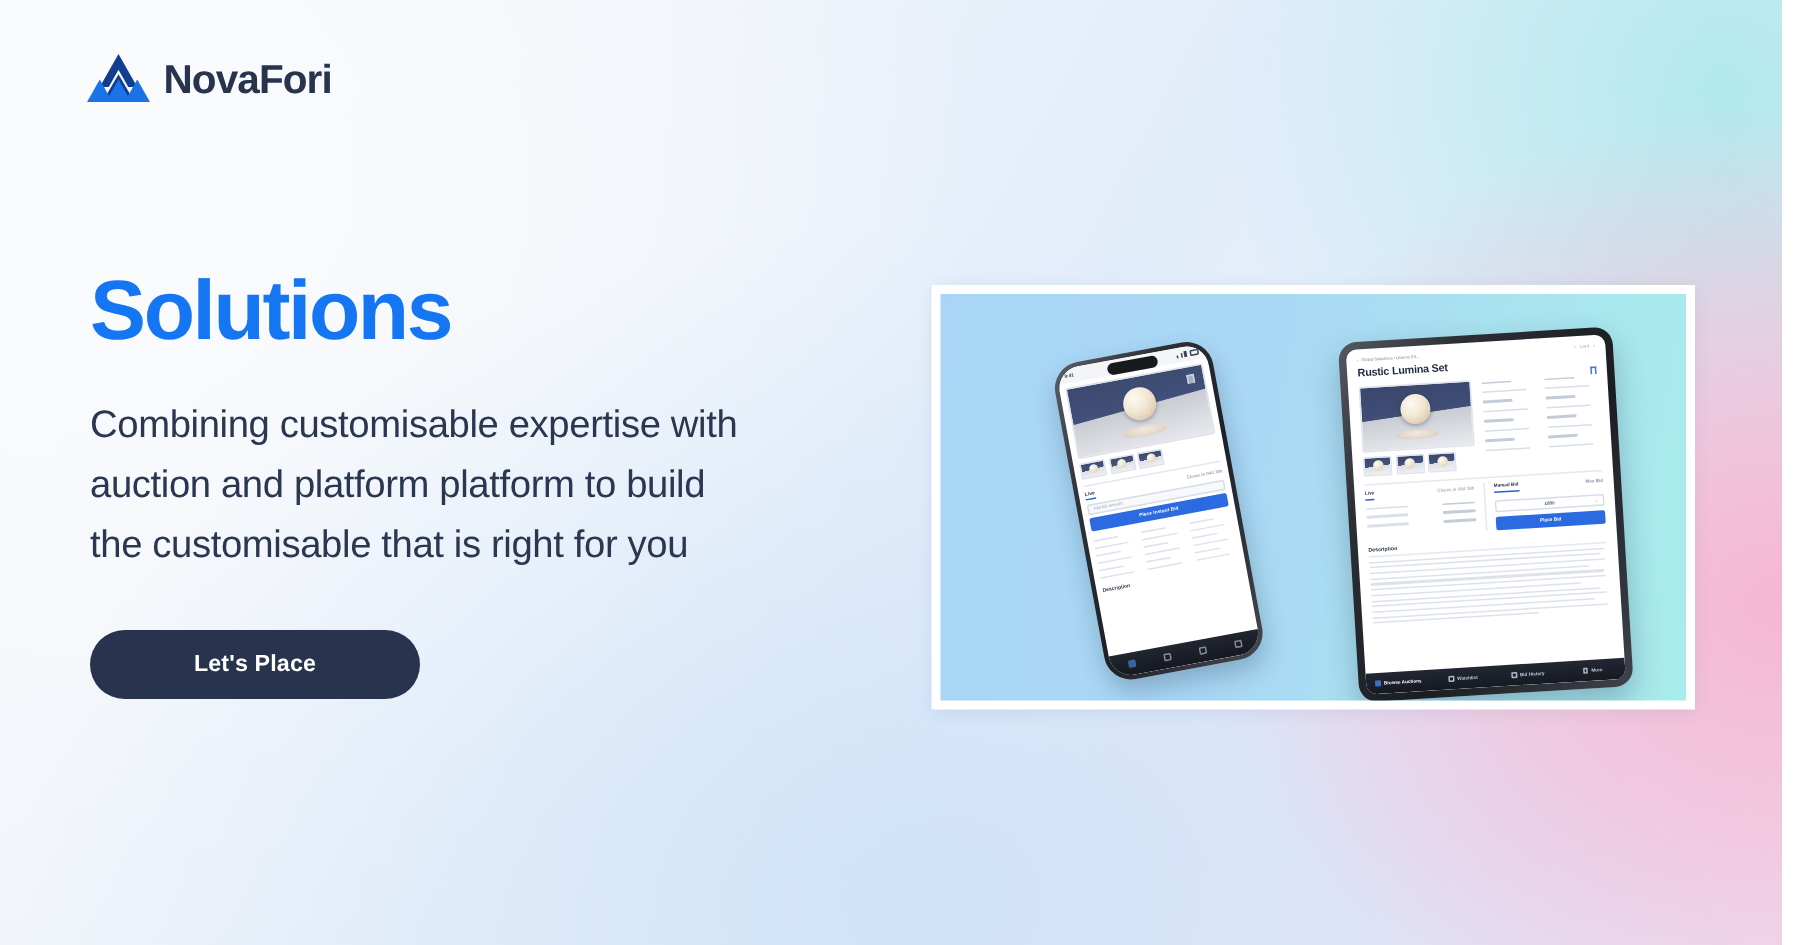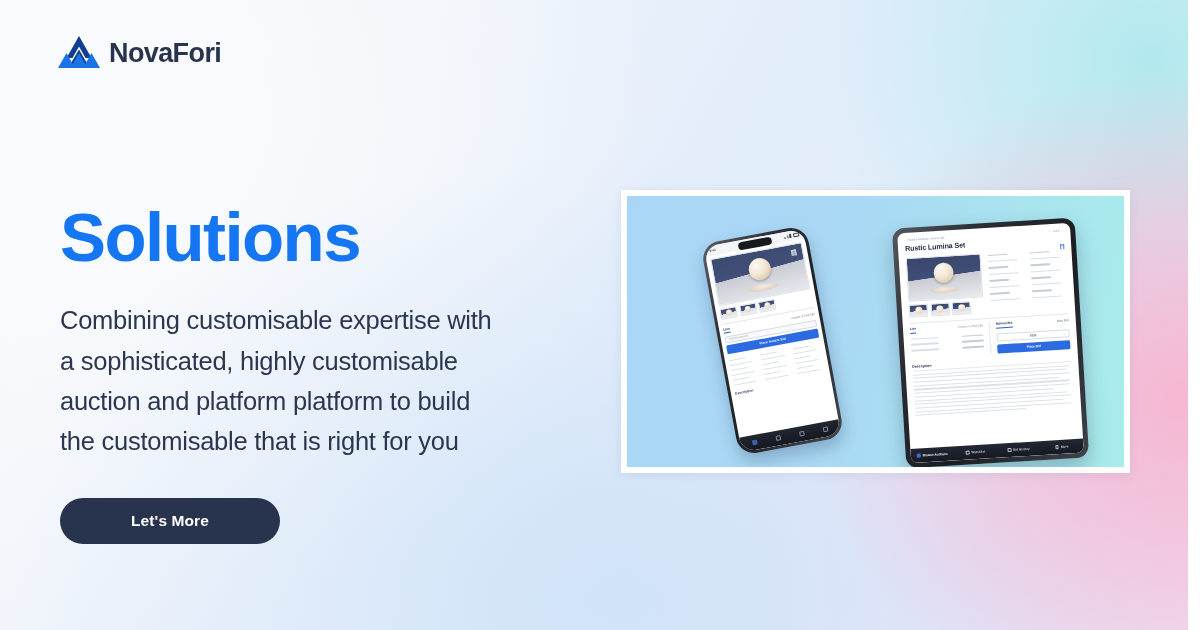--- a/index.html
+++ b/index.html
@@ -32,22 +32,22 @@
   .logo-mark { width:42px; height:34px; display:block; }
   .logo-text {
     font-size:27px; font-weight:bold; letter-spacing:-0.6px;
     color:#28334e; line-height:1; white-space:nowrap;
   }
 
   
   .copy { position:absolute; left:60px; top:178px; width:560px; }
 
   .headline {
-    font-size:69px; font-weight:bold; letter-spacing:-1.6px;
-    color:#1476f2; line-height:1.05;margin-top:24px;
+    font-size:56px; font-weight:bold; letter-spacing:-1.6px;
+    color:#1476f2; line-height:1.05;
   }
 
   .subcopy {
     margin-top:26px;
     font-size:25.5px; font-weight:400; line-height:1.58;
     color:#2b3750; letter-spacing:-0.25px;
   }
   .subcopy .ln { display:block; white-space:nowrap; }
 
   .cta {
@@ -312,26 +312,25 @@
       </svg>
     </span>
     <span class="logo-text">NovaFori</span>
   </div>
 
   <div class="copy">
     <h1 class="headline">Solutions</h1>
 
     <div class="subcopy">
       <span class="ln">Combining customisable expertise with</span>
-      <span class="ln">a sophisticated, highly customisable</span>
       <span class="ln">auction and platform platform to build</span>
       <span class="ln">the customisable that is right for you</span>
     </div>
 
-    <button class="cta">Let's More</button>
+    <button class="cta">Let's Place</button>
   </div>
 
   <div class="media-card">
     <div class="media-inner">
 
       <div class="phone">
         <div class="phone-body">
           <div class="phone-screen">
 
             <div class="ph-status">

